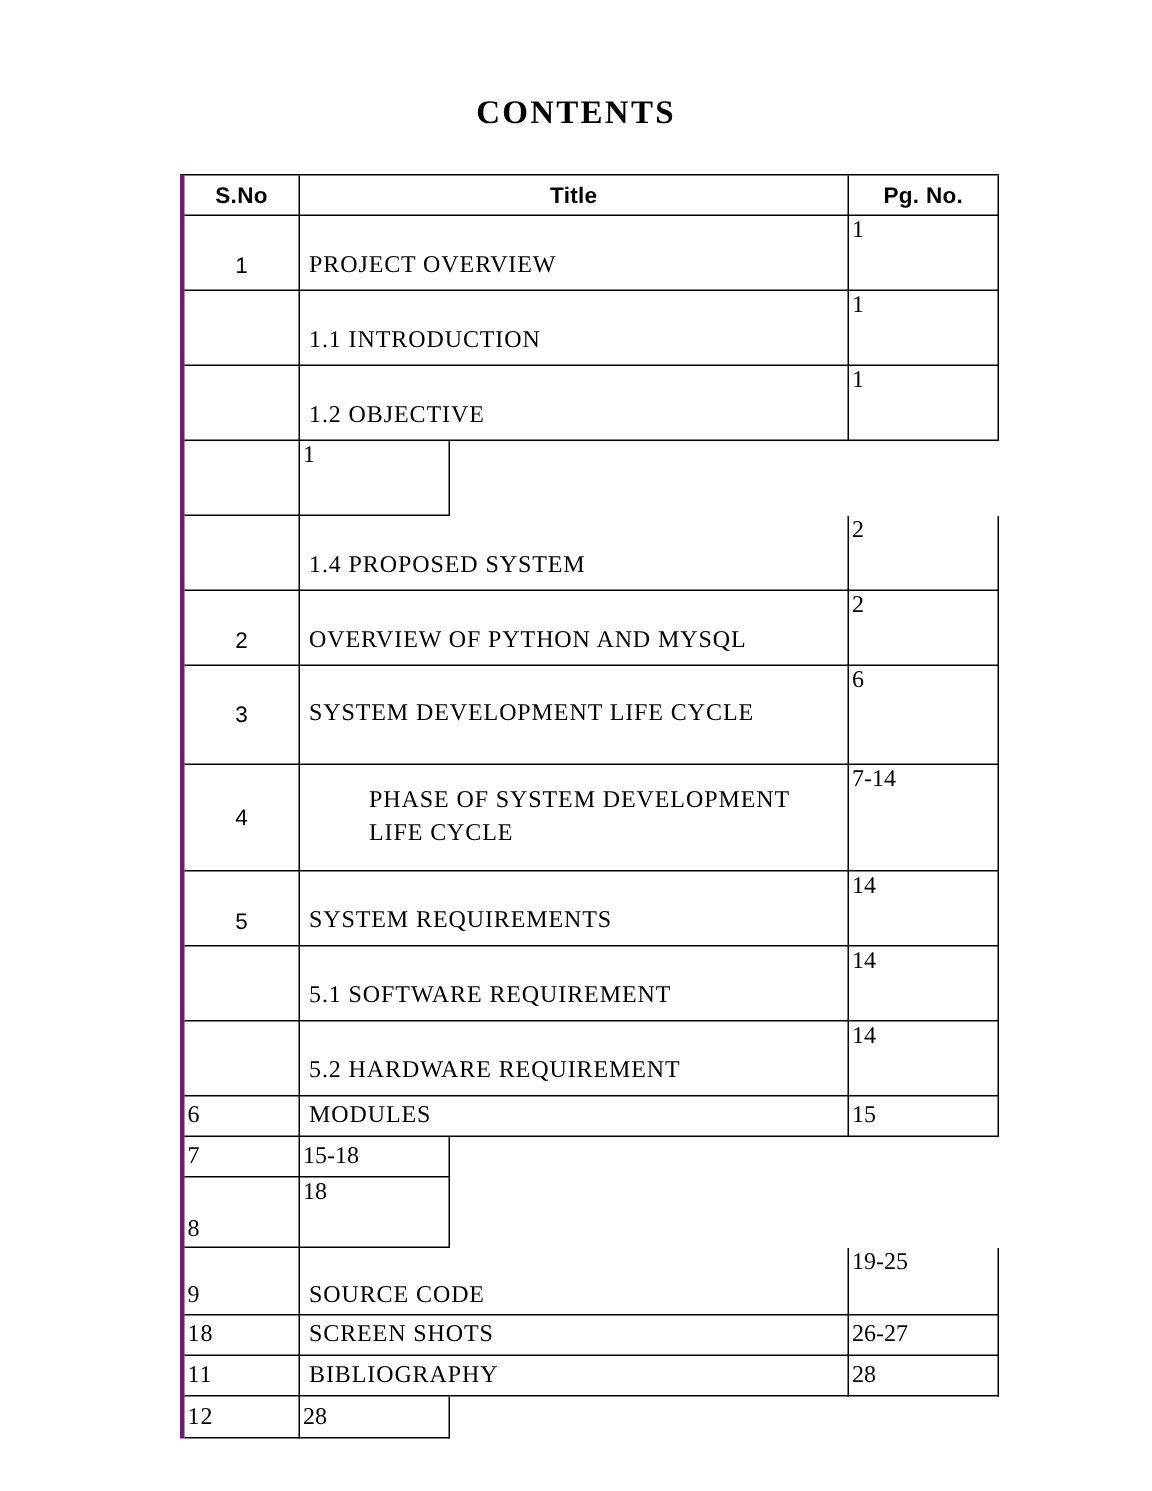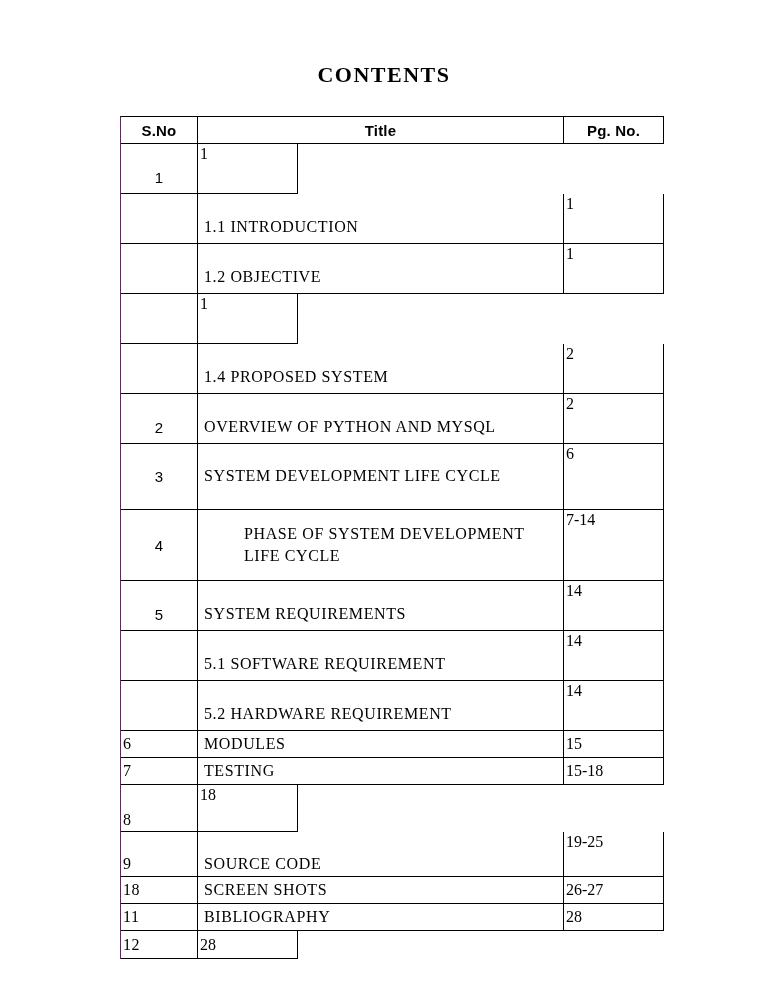--- a/index.html
+++ b/index.html
@@ -20,21 +20,21 @@
     font-weight: bold;
     font-size: 22px;
     letter-spacing: 1.5px;
     padding-top: 46px;
     margin: 16px;
   }
   .toc-table {
     margin: 28px 0 0 120px;
     width: 543px;
     border-top: 1px solid #000;
-    border-left: 1px solid #701a75;
+    border-left: 3px solid #701a75;
     box-sizing: content-box;
   }
   .row { display: flex; }
   .cell {
     border-right: 1px solid #000;
     border-bottom: 1px solid #000;
     box-sizing: border-box;
     display: flex;
     overflow: hidden;
     font-size: 16px;
@@ -109,20 +109,21 @@
 <div class="toc-table">
 
   <div class="row r-head h27">
     <div class="cell c-sno">S.No</div>
     <div class="cell c-title">Title</div>
     <div class="cell c-pg">Pg. No.</div>
   </div>
 
   <div class="row r-tall h50">
     <div class="cell c-sno">1</div>
+    <div class="cell c-title">PROJECT OVERVIEW</div>
     <div class="cell c-pg">1</div>
   </div>
 
   <div class="row r-tall h50">
     <div class="cell c-sno"></div>
     <div class="cell c-title">1.1 INTRODUCTION</div>
     <div class="cell c-pg">1</div>
   </div>
 
   <div class="row r-tall h50">
@@ -181,21 +182,20 @@
   </div>
 
   <div class="row r-short h27">
     <div class="cell c-sno">6</div>
     <div class="cell c-title">MODULES</div>
     <div class="cell c-pg">15</div>
   </div>
 
   <div class="row r-short h27">
     <div class="cell c-sno">7</div>
-    <div class="cell c-title">TESTING</div>
     <div class="cell c-pg">15-18</div>
   </div>
 
   <div class="row r-conc h47">
     <div class="cell c-sno">8</div>
     <div class="cell c-pg">18</div>
   </div>
 
   <div class="row r-src h45">
     <div class="cell c-sno">9</div>

